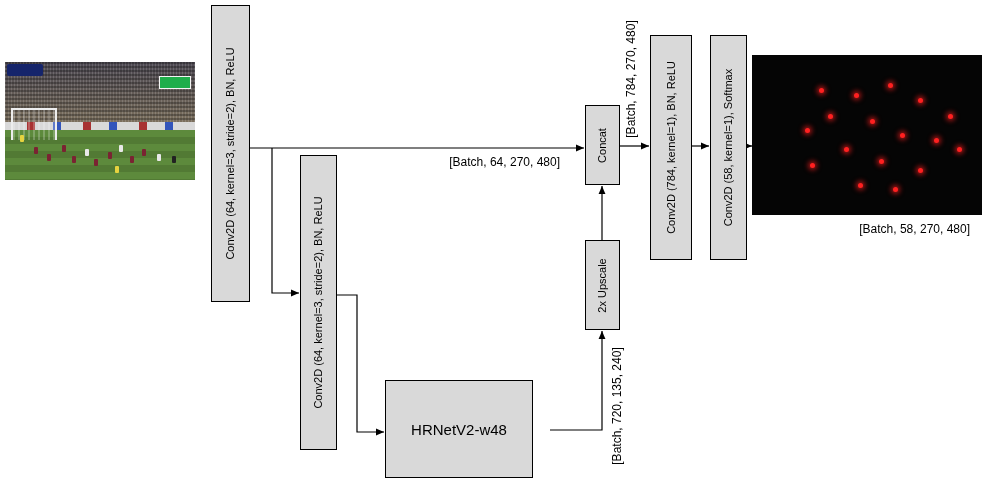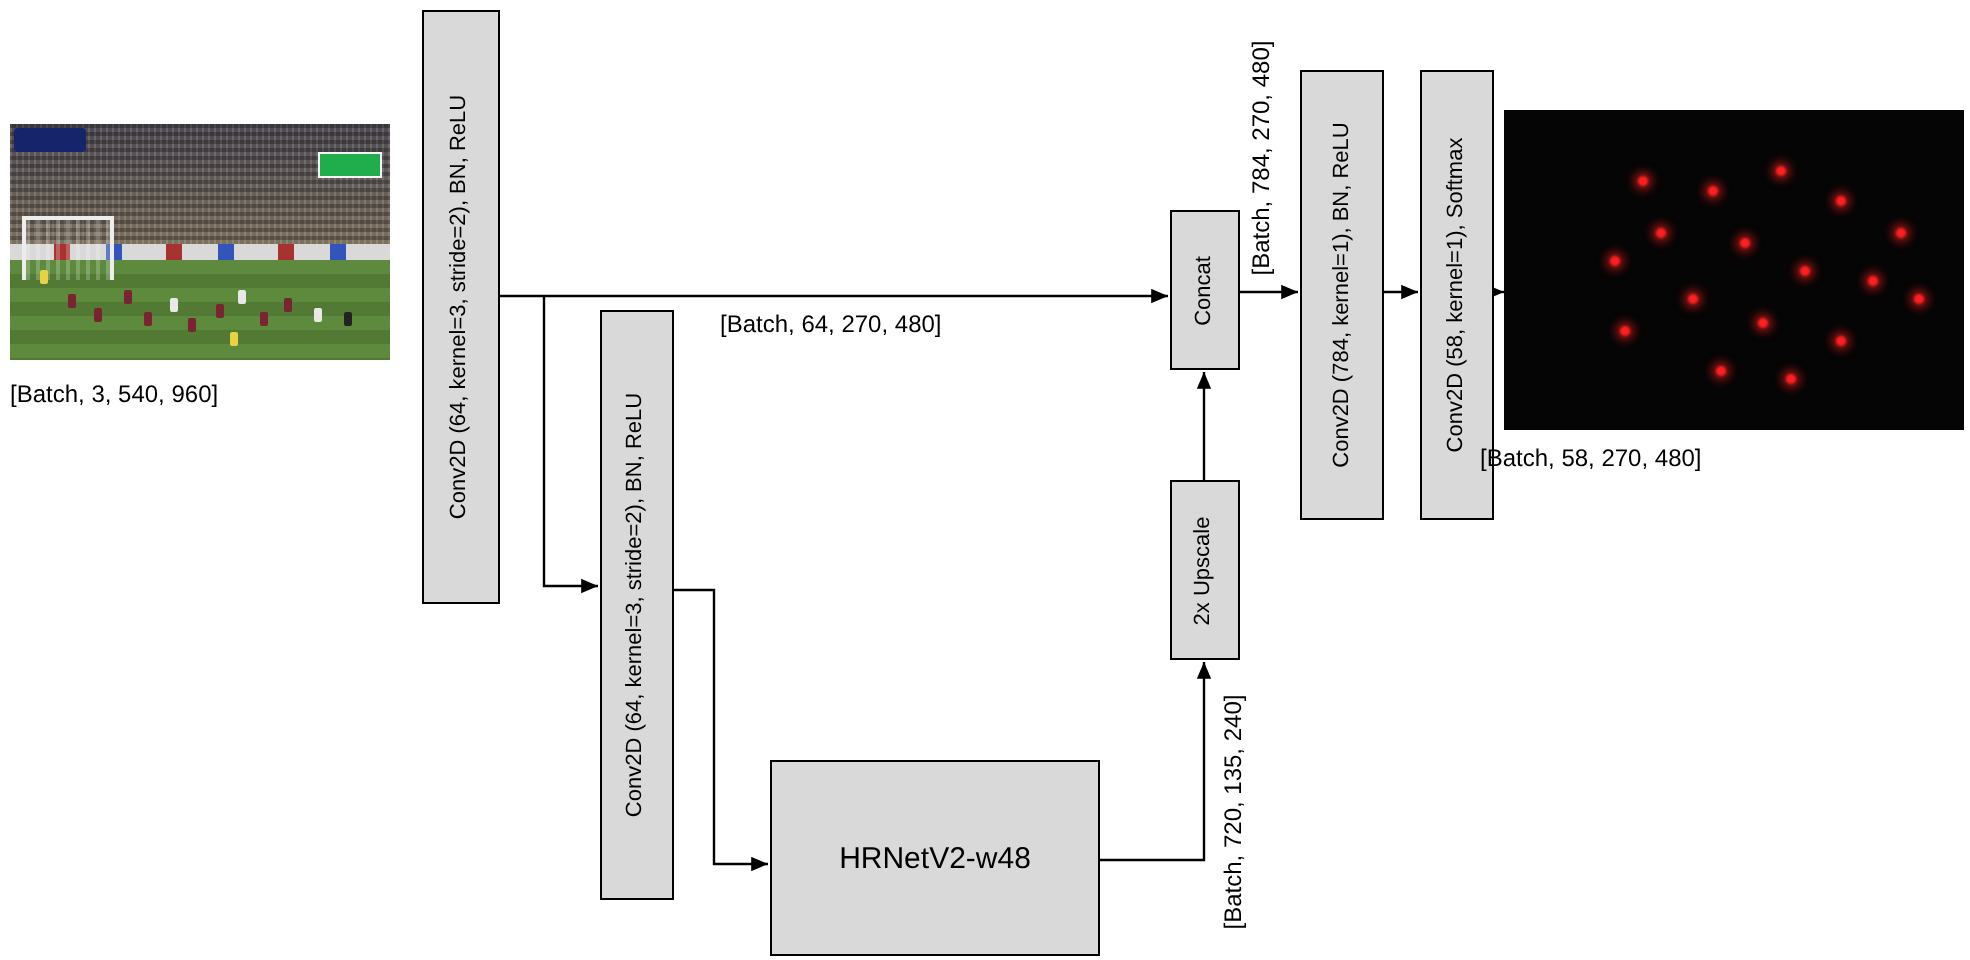--- a/index.html
+++ b/index.html
@@ -19,28 +19,28 @@
   }
   .vtext{
     transform:rotate(-90deg);white-space:nowrap;flex-shrink:0;
     font-size:11px;line-height:13px;text-align:center;
   }
   .vtext.wrap{width:175px;white-space:normal;}
   .hnode{font-size:15px;}
 
   #conv1{left:211px;top:5px;width:39px;height:297px;}
   #conv2{left:300px;top:155px;width:37px;height:295px;}
-  #hrnet{left:385px;top:380px;width:165px;height:98px;}
+  #hrnet{left:385px;top:380px;width:148px;height:98px;}
   #upscale{left:585px;top:240px;width:35px;height:90px;}
   #concat{left:585px;top:105px;width:35px;height:80px;}
   #conv3{left:650px;top:35px;width:42px;height:225px;}
   #conv4{left:710px;top:35px;width:37px;height:225px;}
 
   
-  .hlabel{position:absolute;font-size:12px;text-align:left;}
+  .hlabel{position:absolute;font-size:12px;text-align:right;}
   #input-label{left:5px;top:190px;width:190px;}
   #skip-label{left:360px;top:155px;width:200px;}
   #output-label{left:740px;top:222px;width:230px;}
   .vlabel{
     position:absolute;display:flex;align-items:center;justify-content:center;
   }
   .vlabel span{transform:rotate(-90deg);white-space:nowrap;flex-shrink:0;font-size:12px;}
   #label-784{left:620px;top:5px;width:22px;height:148px;}
   #label-720{left:606px;top:338px;width:22px;height:135px;}
 
@@ -115,21 +115,20 @@
         <div class="player" style="left: 47%; top: 82%; background: rgb(122, 35, 50);"></div>
         <div class="player" style="left: 54%; top: 76%; background: rgb(122, 35, 50);"></div>
         <div class="player" style="left: 60%; top: 70%; background: rgb(232, 232, 232);"></div>
         <div class="player" style="left: 66%; top: 80%; background: rgb(122, 35, 50);"></div>
         <div class="player" style="left: 72%; top: 74%; background: rgb(122, 35, 50);"></div>
         <div class="player" style="left: 80%; top: 78%; background: rgb(232, 232, 232);"></div>
         <div class="player" style="left: 88%; top: 80%; background: rgb(34, 34, 34);"></div>
         <div class="player" style="left: 58%; top: 88%; background: rgb(230, 211, 63);"></div>
       </div>
   </div>
-  <div class="hlabel" id="input-label">[Batch, 3, 540, 960]</div>
 
   <div class="node" id="conv1">
     <span class="vtext">Conv2D (64, kernel=3, stride=2), BN, ReLU</span>
   </div>
   <div class="node" id="conv2">
     <span class="vtext">Conv2D (64, kernel=3, stride=2), BN, ReLU</span>
   </div>
   <div class="node" id="hrnet">
     <span class="hnode">HRNetV2-w48</span>
   </div>

